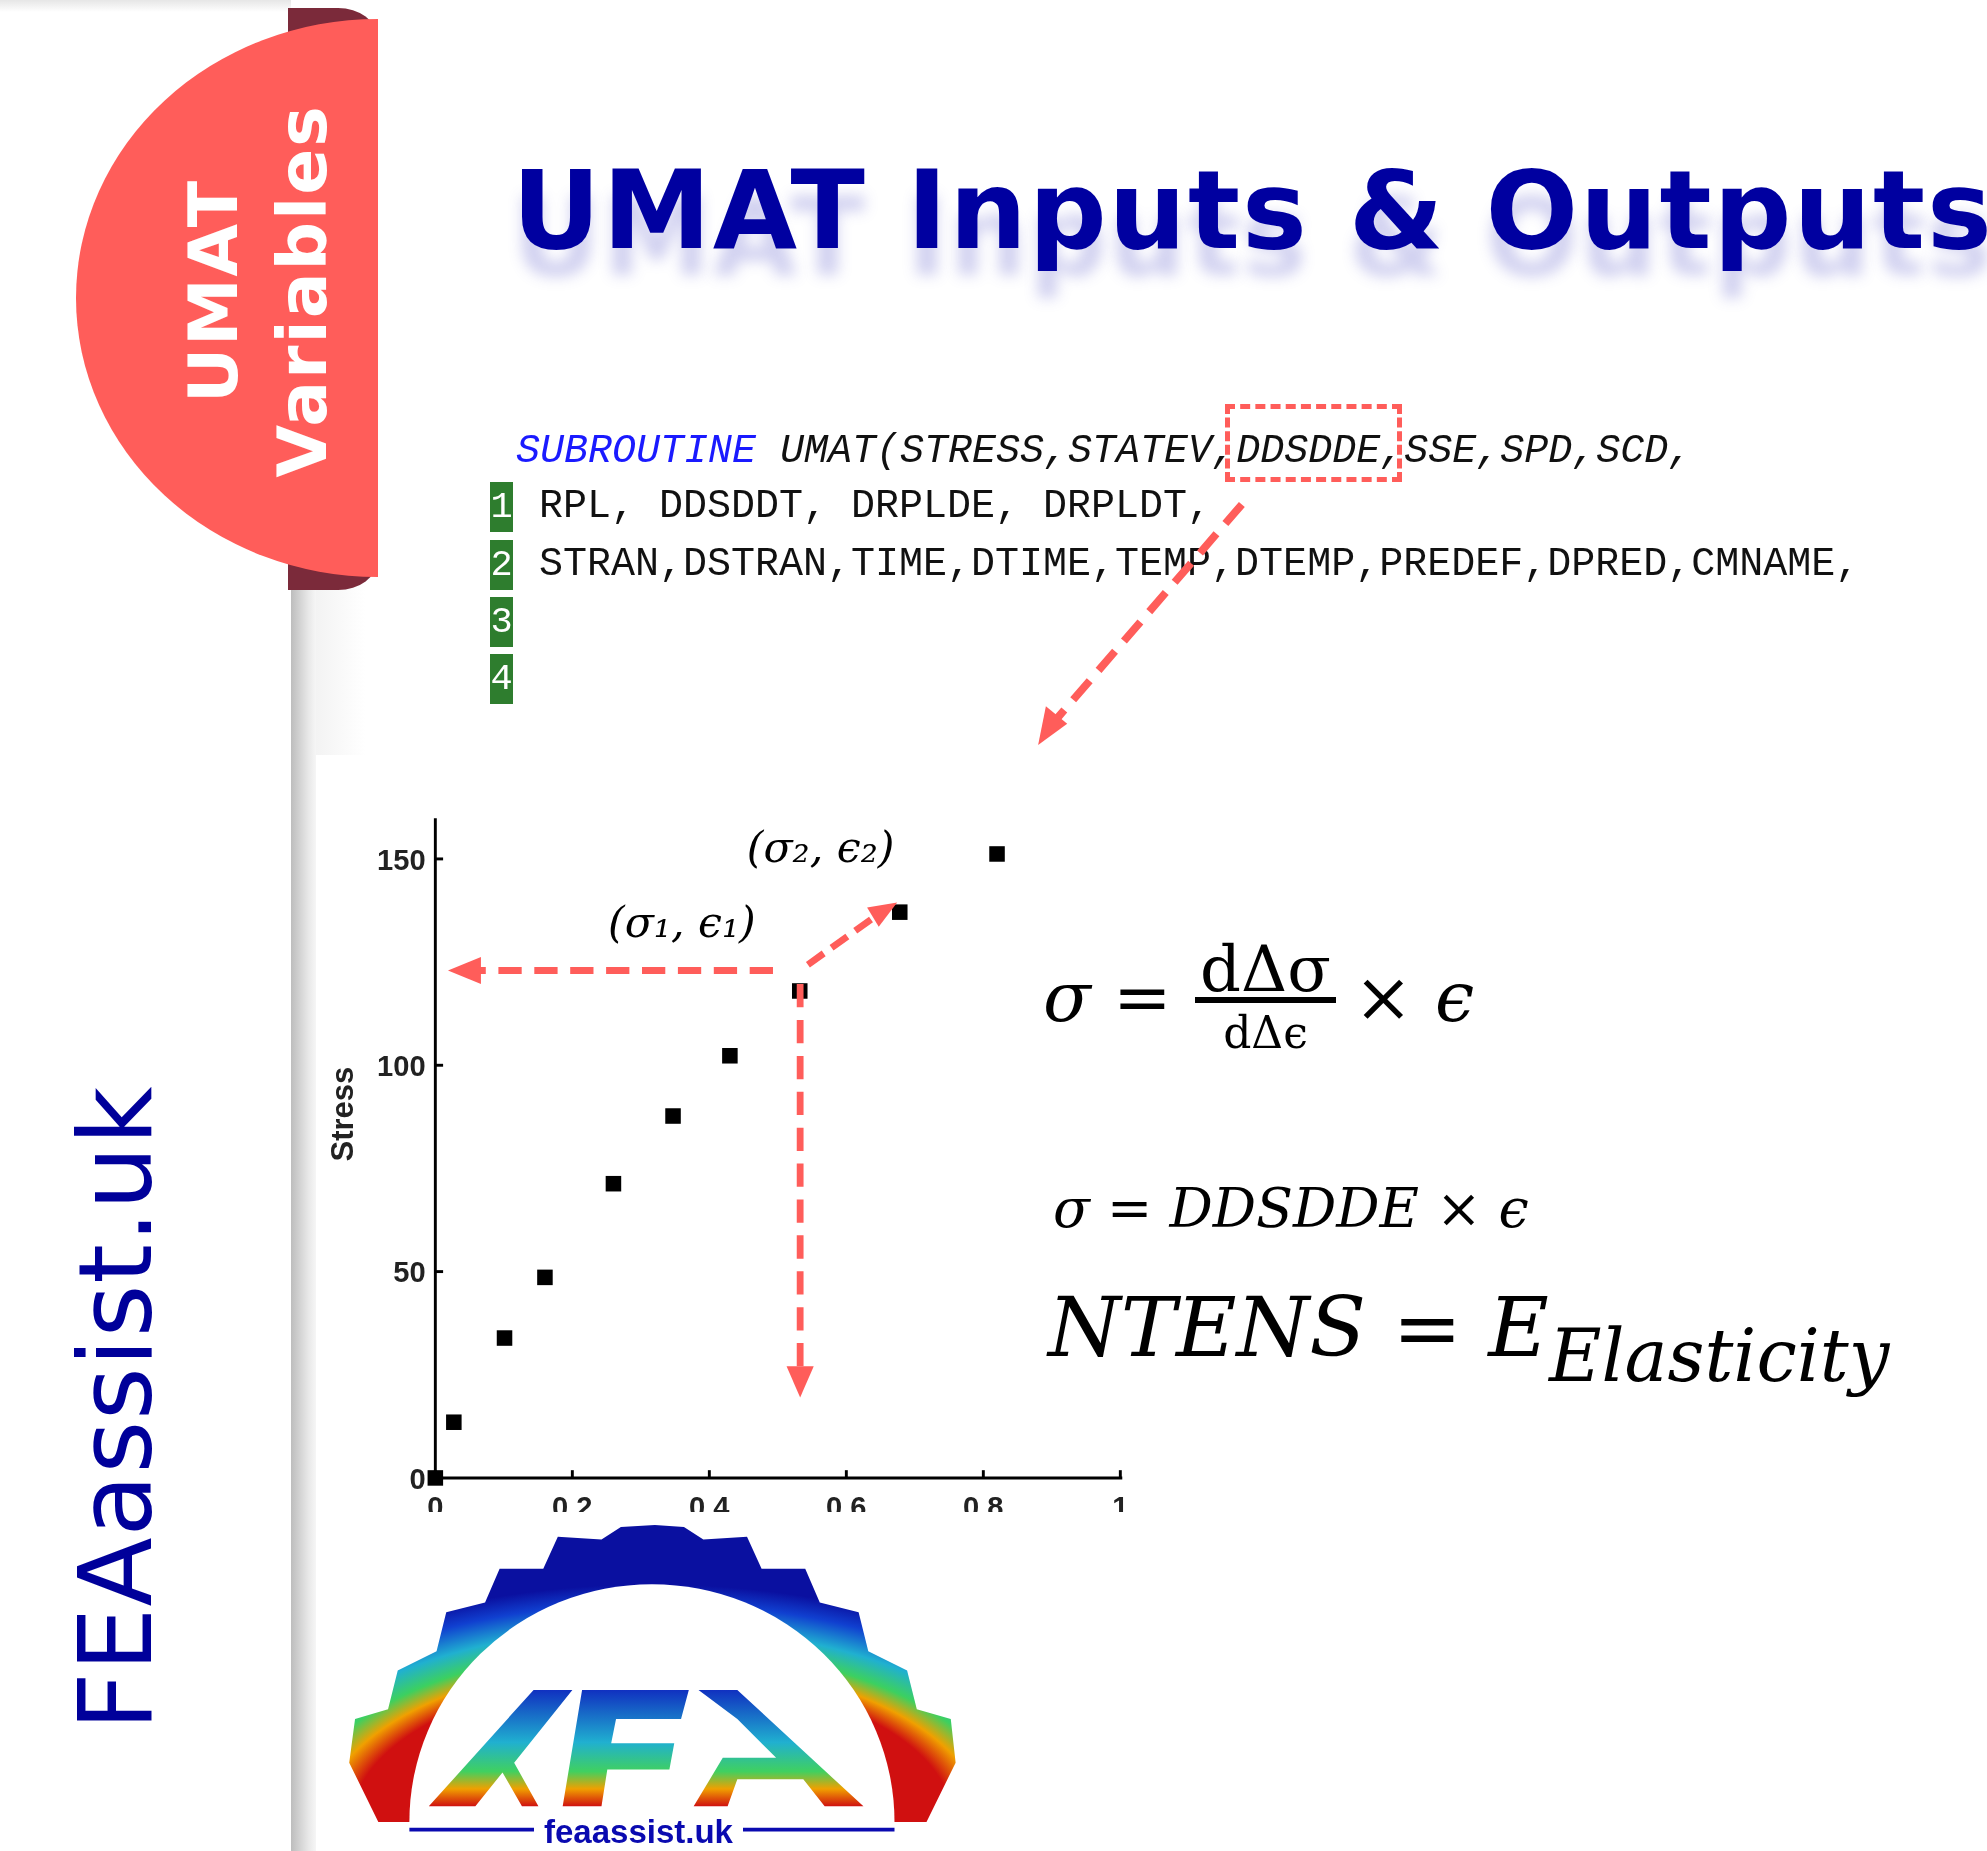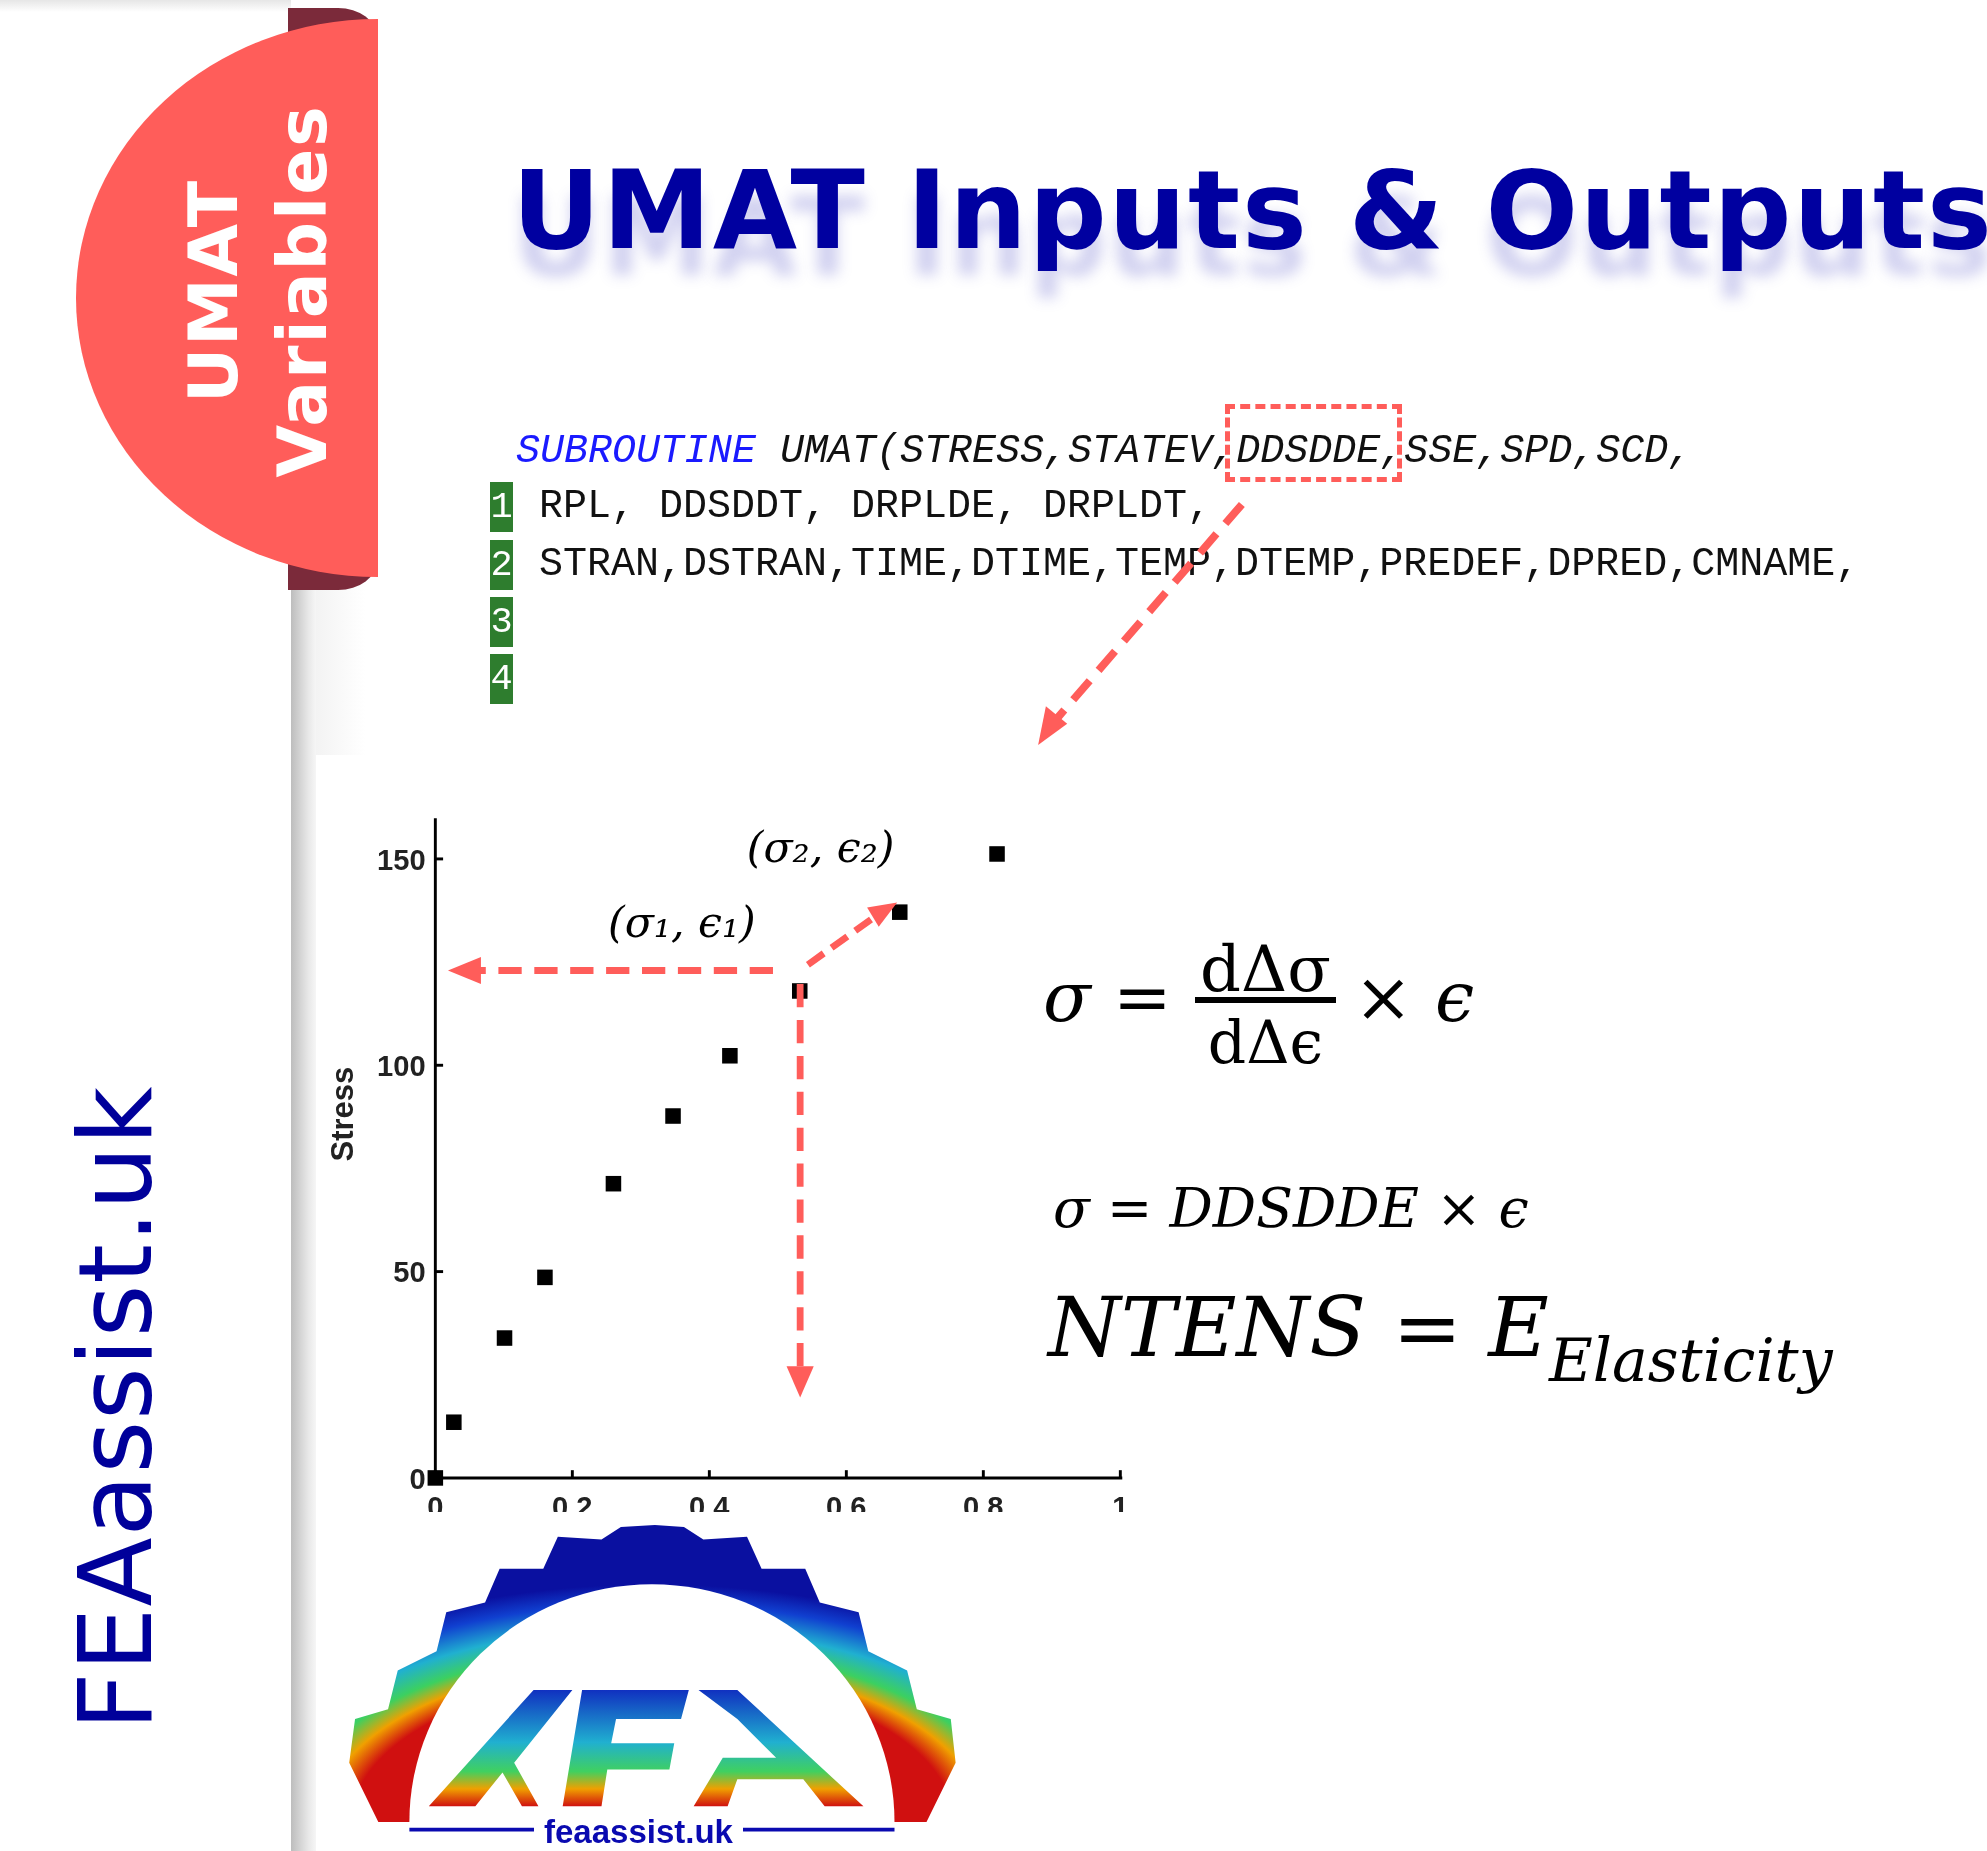--- a/index.html
+++ b/index.html
@@ -107,25 +107,25 @@
       background: #ffffff;
     }
     .chart-svg { left: 0; top: 0; }
 
     
     .eq { font-family: "DejaVu Serif", serif; font-style: italic; color: #000; white-space: nowrap; }
     .eq1 { left: 1043px; top: 956px; font-size: 70px; }
     .frac { left: 1195px; top: 912px; width: 141px; text-align: center; }
     .frac-num { position: absolute; left: 0; top: 0; width: 141px; font-family: "DejaVu Serif", serif; font-size: 64px; margin-top: 20px; }
     .frac-bar { position: absolute; left: 0; top: 85px; width: 141px; height: 5.8px; background: #000; }
-    .frac-den { position: absolute; left: 0; top: 95px; width: 141px; font-family: "DejaVu Serif", serif; font-size: 60px; }
+    .frac-den { position: absolute; left: 0; top: 95px; width: 141px; font-family: "DejaVu Serif", serif; font-size: 44px; }
     .eq1-tail { left: 1354px; top: 956px; font-size: 70px; }
     .eq2 { left: 1053px; top: 1177px; font-size: 54px; }
     .eq3 { left: 1048px; top: 1279px; font-size: 83px; }
-    .eq3 sub { font-size: 60px; vertical-align: -25px; }
+    .eq3 sub { font-size: 72px; vertical-align: -25px; }
 
     
     .logo { left: 320px; top: 1525px; }
     .logo-url {
       left: 534px; top: 1813px; width: 209px; text-align: center;
       color: #0a0ab0; font-family: "Liberation Sans", sans-serif;
       font-weight: bold; font-size: 33px; background: #fff;
     }
   </style>
 </head>

